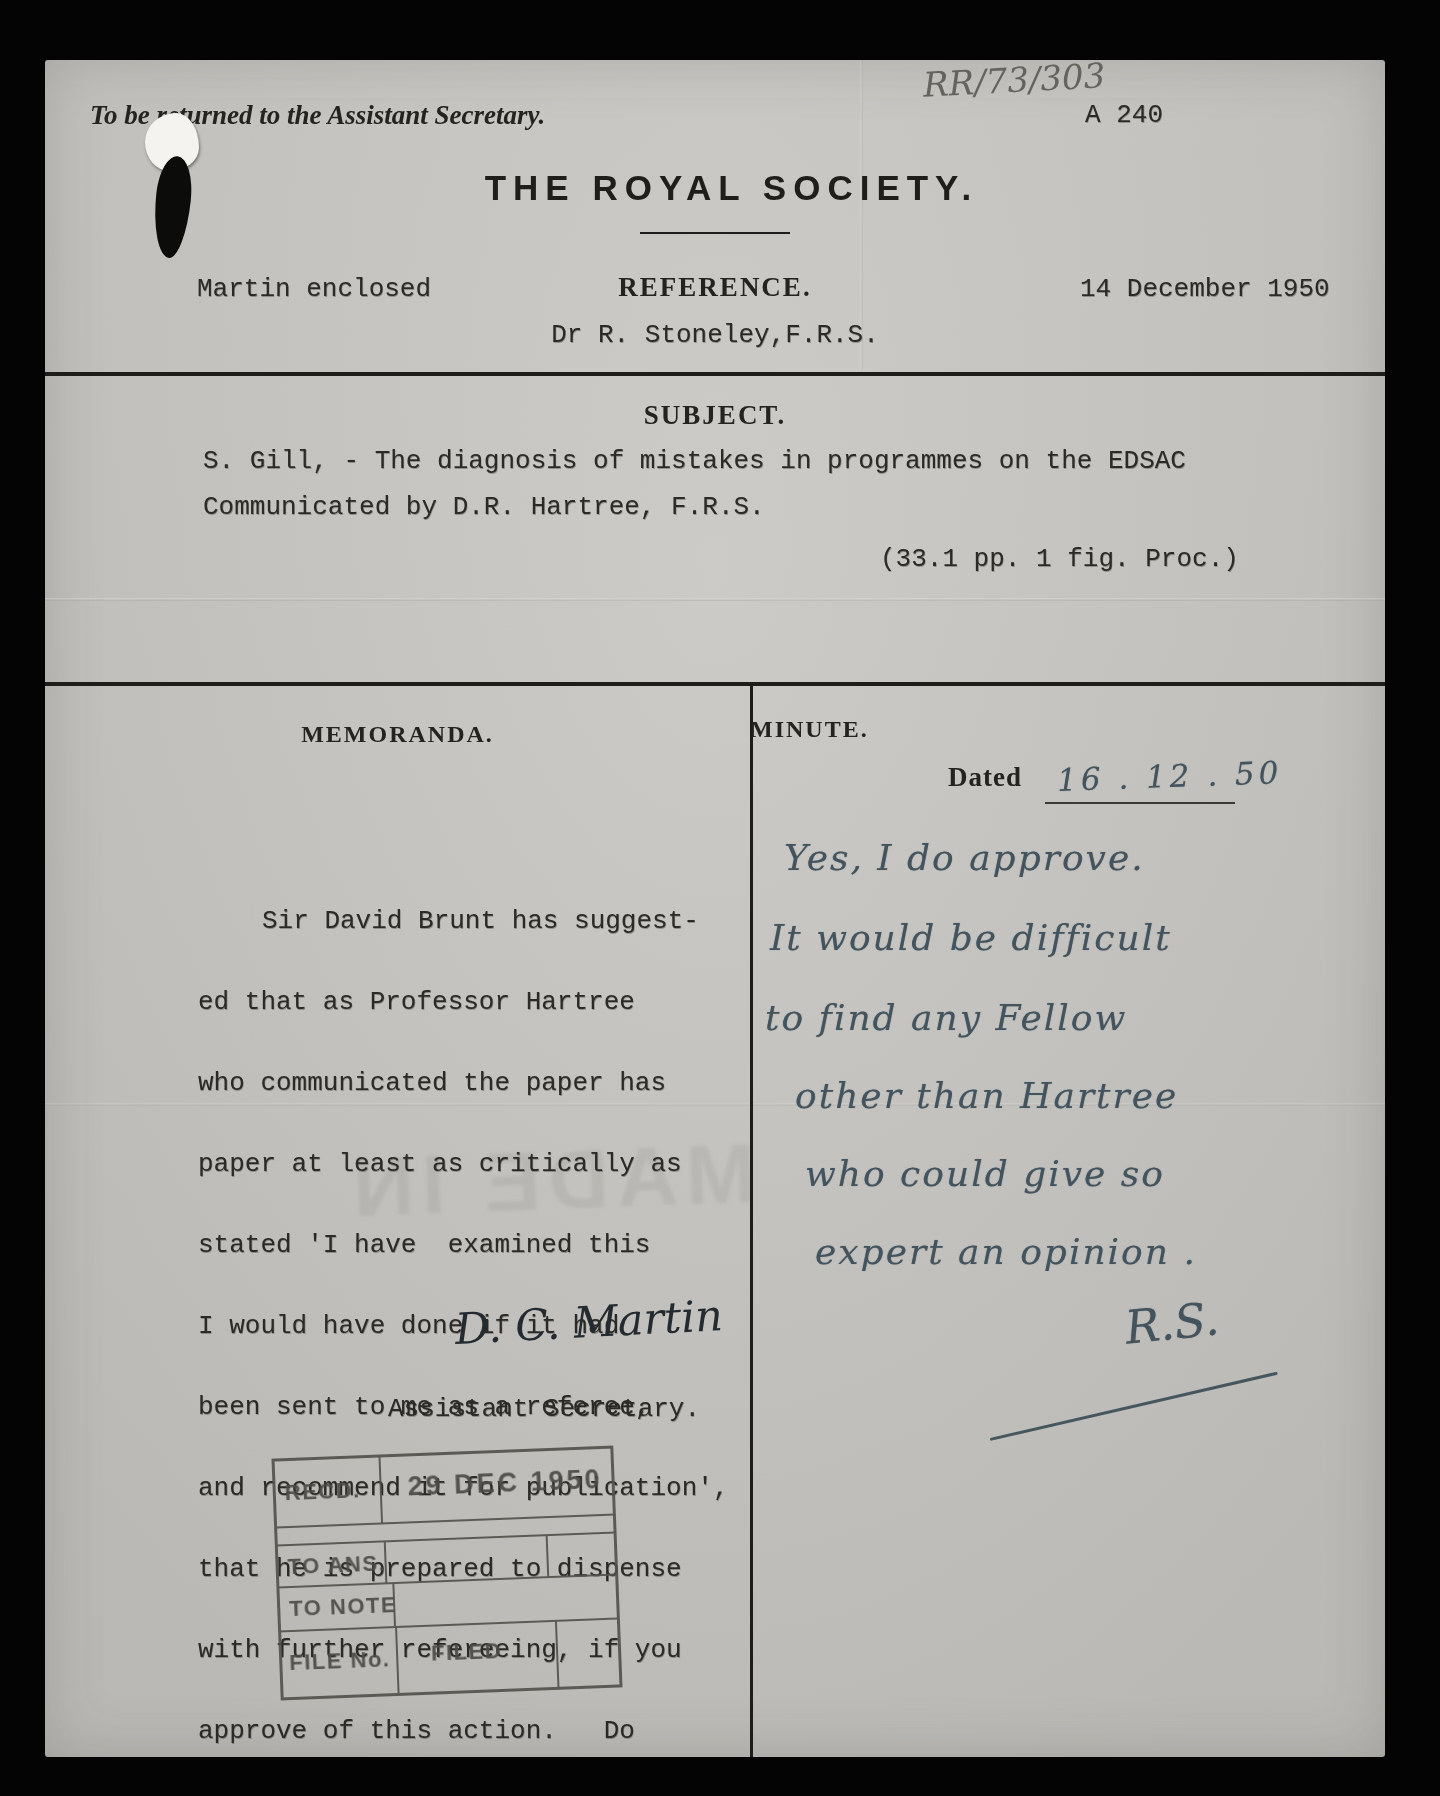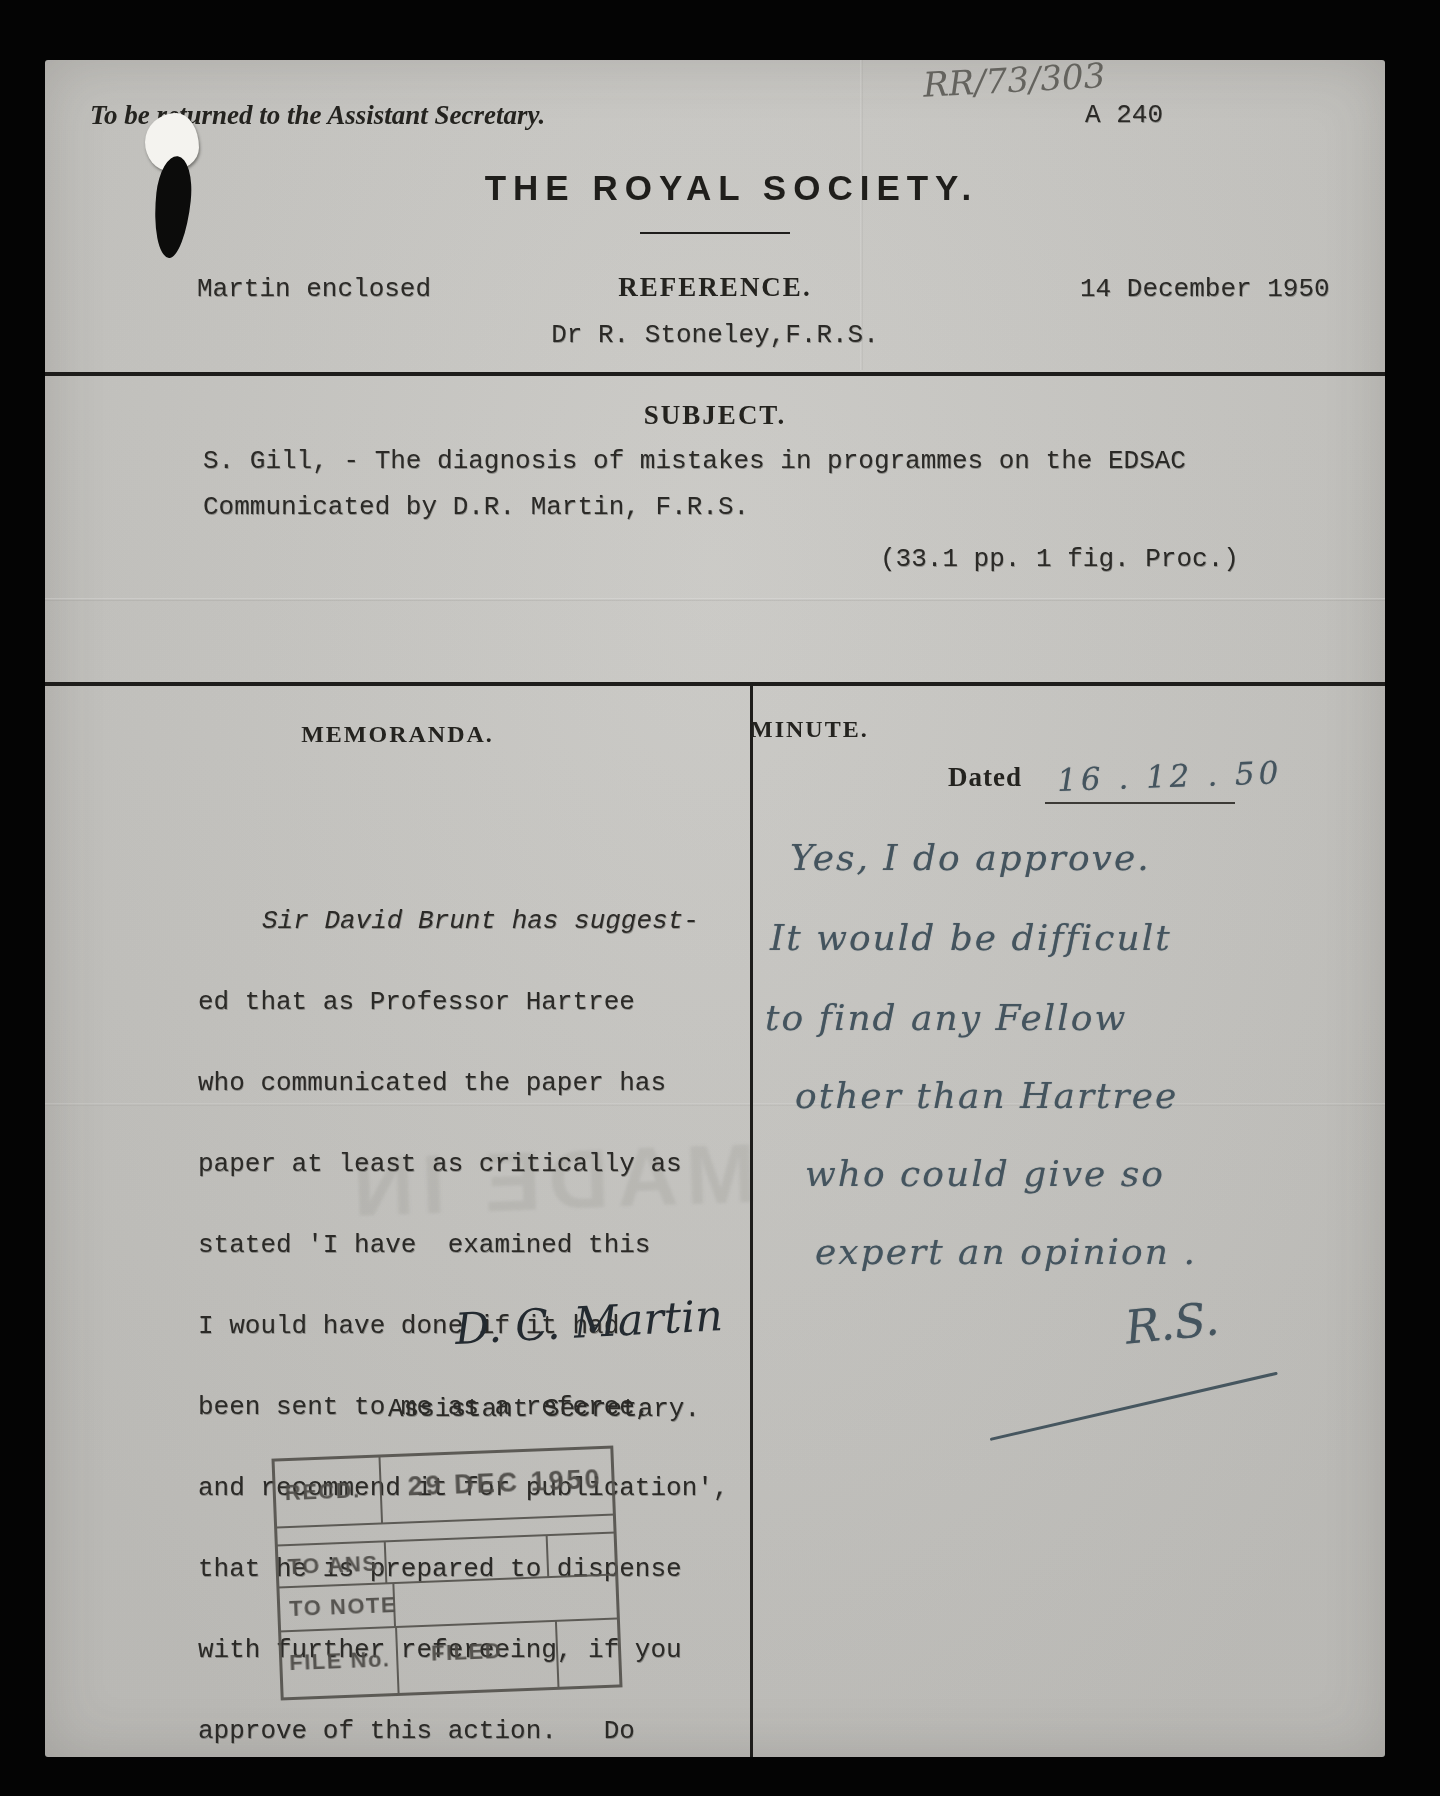--- a/index.html
+++ b/index.html
@@ -64,29 +64,29 @@
 
   <div class="abs typed" style="left:152px;top:214px;">Martin enclosed</div>
   <div class="abs centered serifhead" style="top:212px;font-size:27px;">REFERENCE.</div>
   <div class="abs typed" style="left:1035px;top:214px;">14 December 1950</div>
   <div class="abs typed centered" style="top:260px;">Dr R. Stoneley,F.R.S.</div>
 
   <div class="rule" style="left:0;right:0;top:312px;height:4px;"></div>
 
   <div class="abs centered serifhead" style="top:340px;font-size:27px;">SUBJECT.</div>
   <div class="abs typed" style="left:158px;top:386px;">S. Gill, - The diagnosis of mistakes in programmes on the EDSAC</div>
-  <div class="abs typed" style="left:158px;top:432px;">Communicated by D.R. Martin, F.R.S.</div>
+  <div class="abs typed" style="left:158px;top:432px;">Communicated by D.R. Hartree, F.R.S.</div>
   <div class="abs typed" style="left:835px;top:484px;">(33.1 pp. 1 fig. Proc.)</div>
 
   <div class="rule" style="left:0;right:0;top:622px;height:4px;"></div>
   <div class="rule" style="left:705px;top:626px;width:3px;bottom:0;"></div>
 
   <div class="abs serifhead" style="left:0;width:705px;top:661px;text-align:center;font-size:24px;">MEMORANDA.</div>
   <div class="abs typed" style="left:153px;top:794px;line-height:27px;">
-    <div class="memo-line" style="padding-left:64px;font-style:italic;">Sir David Brunt has suggest-</div>
+    <div class="memo-line" style="padding-left:64px;">Sir David Brunt has suggest-</div>
     <div class="memo-line">ed that as Professor Hartree</div>
     <div class="memo-line">who communicated the paper has</div>
     <div class="memo-line">paper at least as critically as</div>
     <div class="memo-line">stated 'I have  examined this</div>
     <div class="memo-line">I would have done if it had</div>
     <div class="memo-line">been sent to me as a referee,</div>
     <div class="memo-line">and recommend it for publication',</div>
     <div class="memo-line">that he is prepared to dispense</div>
     <div class="memo-line">with further refereeing, if you</div>
     <div class="memo-line">approve of this action.   Do</div>
@@ -94,21 +94,21 @@
   </div>
   <div class="abs hand sig" style="left:410px;top:1244px;font-size:43px;color:#232a30;text-shadow:none;">D. C. Martin</div>
   <div class="abs typed" style="left:343px;top:1334px;">Assistant Secretary.</div>
 
   <div class="abs serifhead" style="left:705px;width:635px;top:656px;text-align:left;font-size:24px;">MINUTE.</div>
   <div class="abs serifhead" style="left:903px;top:702px;font-size:27px;letter-spacing:1px;">Dated</div>
   <div class="rule" style="left:1000px;top:742px;width:190px;height:2px;background:#3c3a36;"></div>
   <div class="abs hand" style="left:1012px;top:698px;font-size:31px;letter-spacing:4px;transform:rotate(-2deg);white-space:pre;">16 . 12 . 50</div>
 
   <div class="abs" style="left:715px;top:780px;width:625px;">
-    <div class="hand minute-line" style="margin:0 0 44px 30px;">Yes, I do approve.</div>
+    <div class="hand minute-line" style="margin:0 0 44px 24px;">Yes, I do approve.</div>
     <div class="hand minute-line" style="margin:0 0 44px 10px;">It would be difficult</div>
     <div class="hand minute-line" style="margin:0 0 42px 5px;">to find any Fellow</div>
     <div class="hand minute-line" style="margin:0 0 42px 35px;">other than Hartree</div>
     <div class="hand minute-line" style="margin:0 0 42px 45px;">who could give so</div>
     <div class="hand minute-line" style="margin:0 0 0 55px;">expert an opinion .</div>
   </div>
   <div class="abs hand" style="left:1080px;top:1236px;font-size:46px;transform:rotate(-6deg);">R.S.</div>
   <div class="flourish"></div>
 
   <div class="stamp">

